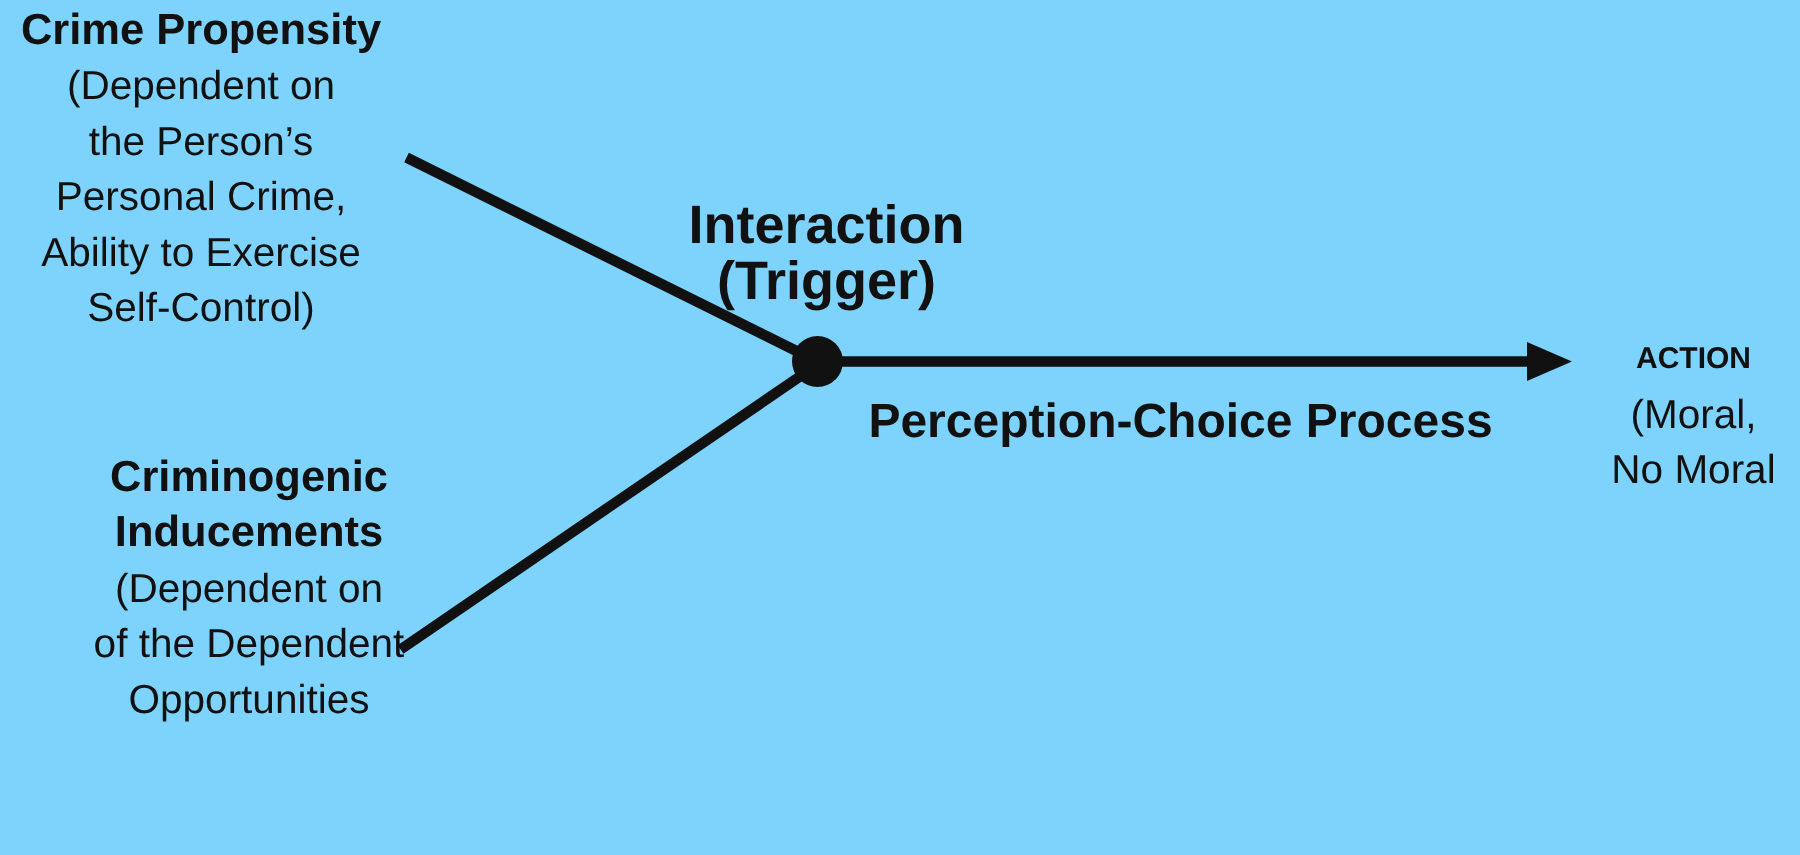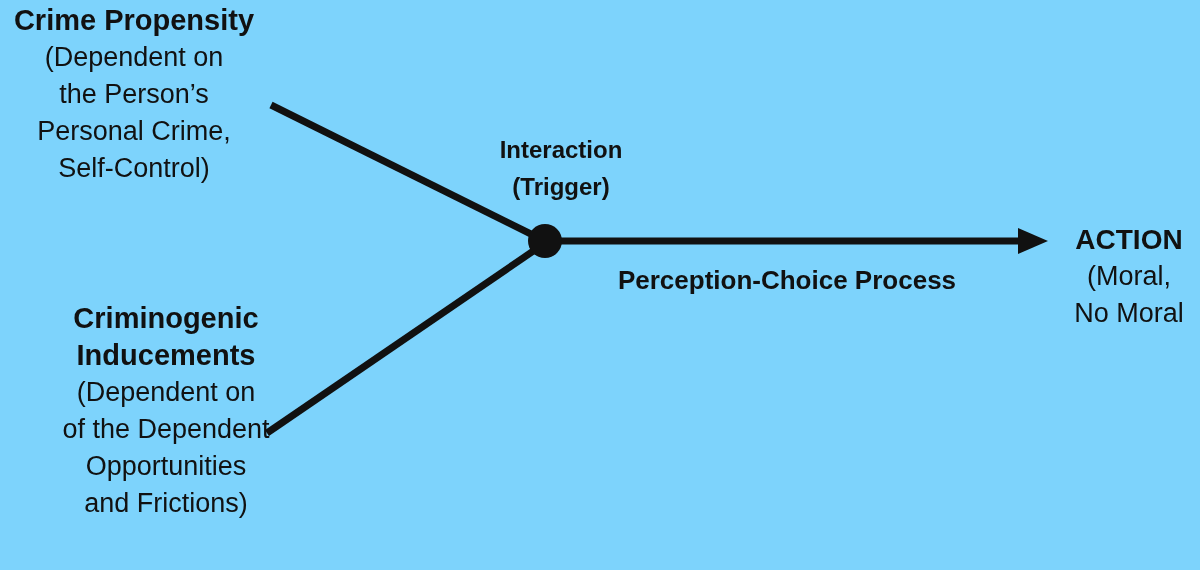--- a/index.html
+++ b/index.html
@@ -30,52 +30,53 @@
     line-height: 37px;
     color: #111111;
   }
   .block .title {
     font-weight: bold;
     font-size: 29px;
   }
   .tl-block { left: 0px;   top: 2px;   width: 268px; }
   .bl-block { left: 0px;   top: 300px; width: 276px; margin-left: 28px; }
   .interaction-block {
-    left: 431px; top: 131px; width: 260px;
-    font-weight: bold; font-size: 24px;
+    left: 421px; top: 131px; width: 260px;
+    font-weight: bold; font-size: 36px;
   }
   .process-label {
     position: absolute;
     left: 577px; top: 262px; width: 420px;
     text-align: center;
     font-weight: bold;
-    font-size: 26px;
+    font-size: 32px;
     line-height: 37px;
   }
   .action-block { left: 1058px; top: 221px; width: 142px; }
-  .action-block .title { font-size: 28px; }
+  .action-block .title { font-size: 20px; }
 </style>
 </head>
 <body>
 
 <div class="canvas">
 
   <svg class="diagram-svg" viewBox="0 0 1200 570">
     <line x1="271" y1="105" x2="545" y2="241" stroke="#111111" stroke-width="7"></line>
     <line x1="267" y1="433" x2="545" y2="243" stroke="#111111" stroke-width="7"></line>
     <line x1="545" y1="241" x2="1024" y2="241" stroke="#111111" stroke-width="7"></line>
     <polygon points="1048,241 1018,228 1018,254" fill="#111111"></polygon>
     <circle cx="545" cy="241" r="17" fill="#111111"></circle>
   </svg>
 
   <div class="block tl-block">
     <div class="title">Crime Propensity</div>
     <div>(Dependent on</div>
     <div>the Person’s</div>
     <div>Personal Crime,</div>
+    <div>Ability to Exercise</div>
     <div>Self-Control)</div>
   </div>
 
   <div class="block interaction-block">
     <div>Interaction</div>
     <div>(Trigger)</div>
   </div>
 
   <div class="process-label">Perception-Choice Process</div>
 
@@ -84,16 +85,15 @@
     <div>(Moral,</div>
     <div>No Moral</div>
   </div>
 
   <div class="block bl-block">
     <div class="title">Criminogenic</div>
     <div class="title">Inducements</div>
     <div>(Dependent on</div>
     <div>of the Dependent</div>
     <div>Opportunities</div>
-    <div>and Frictions)</div>
   </div>
 
 </div>
 
 </body></html>

